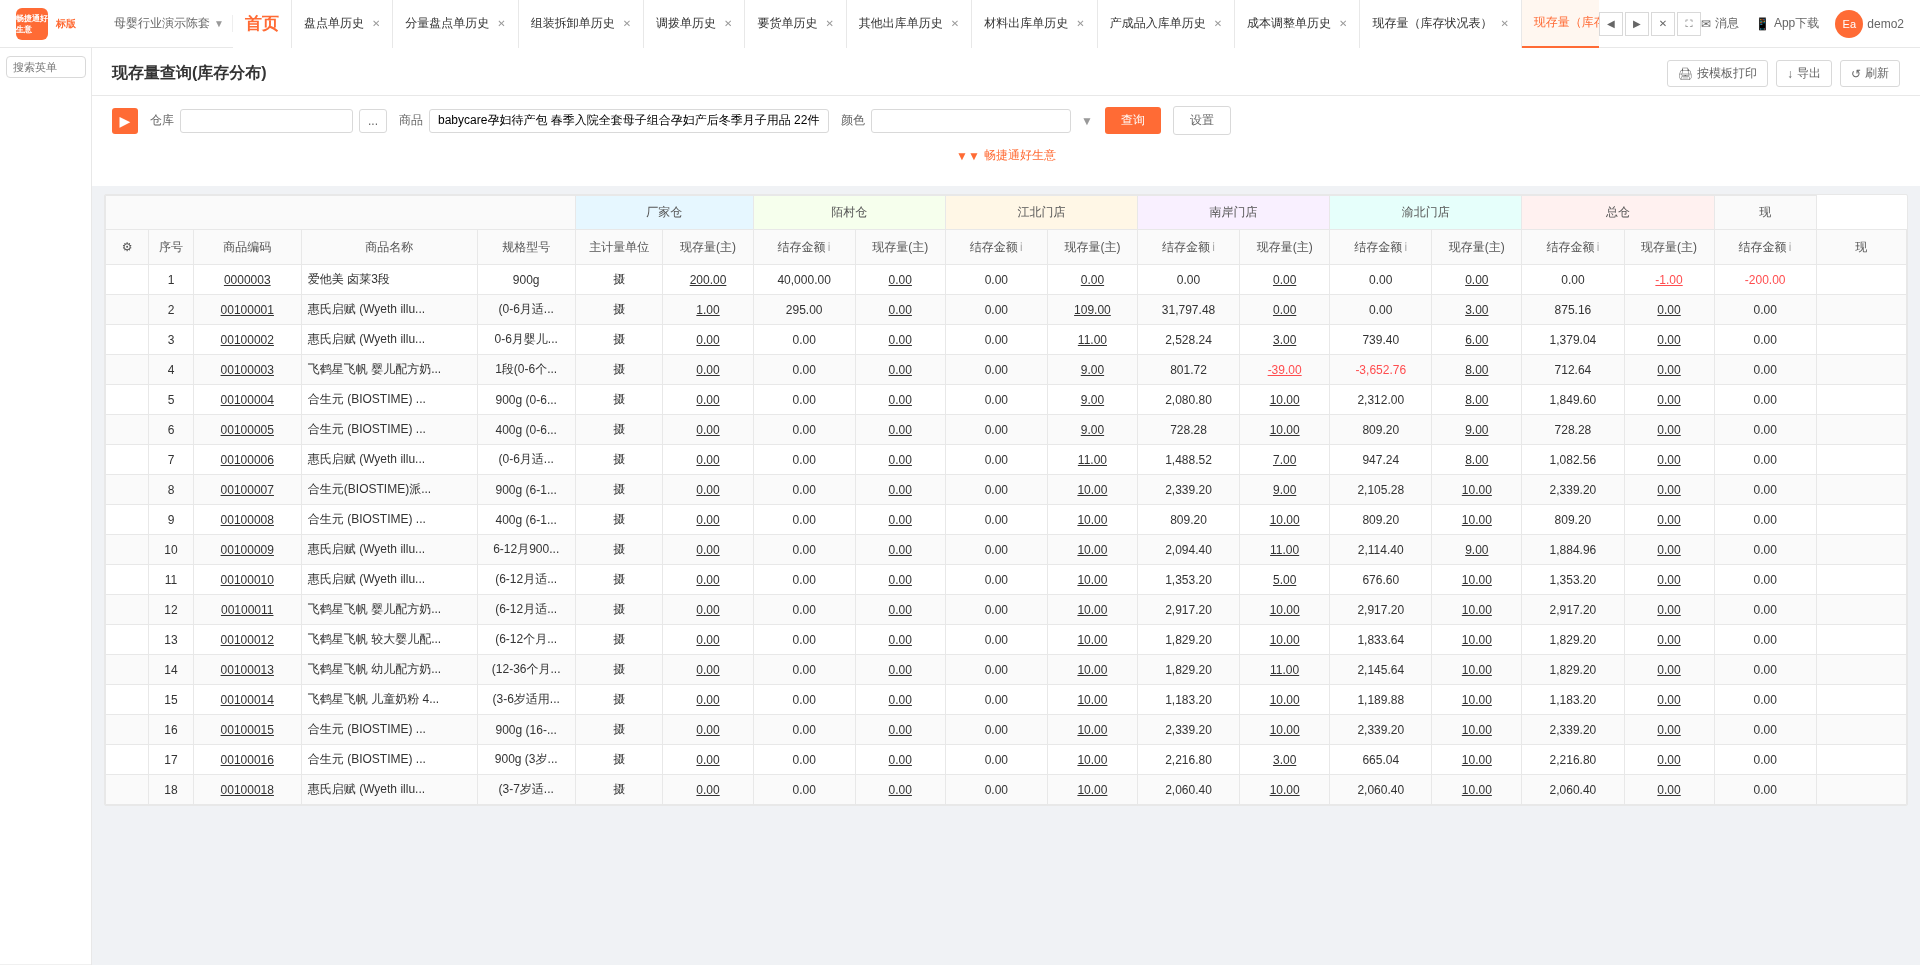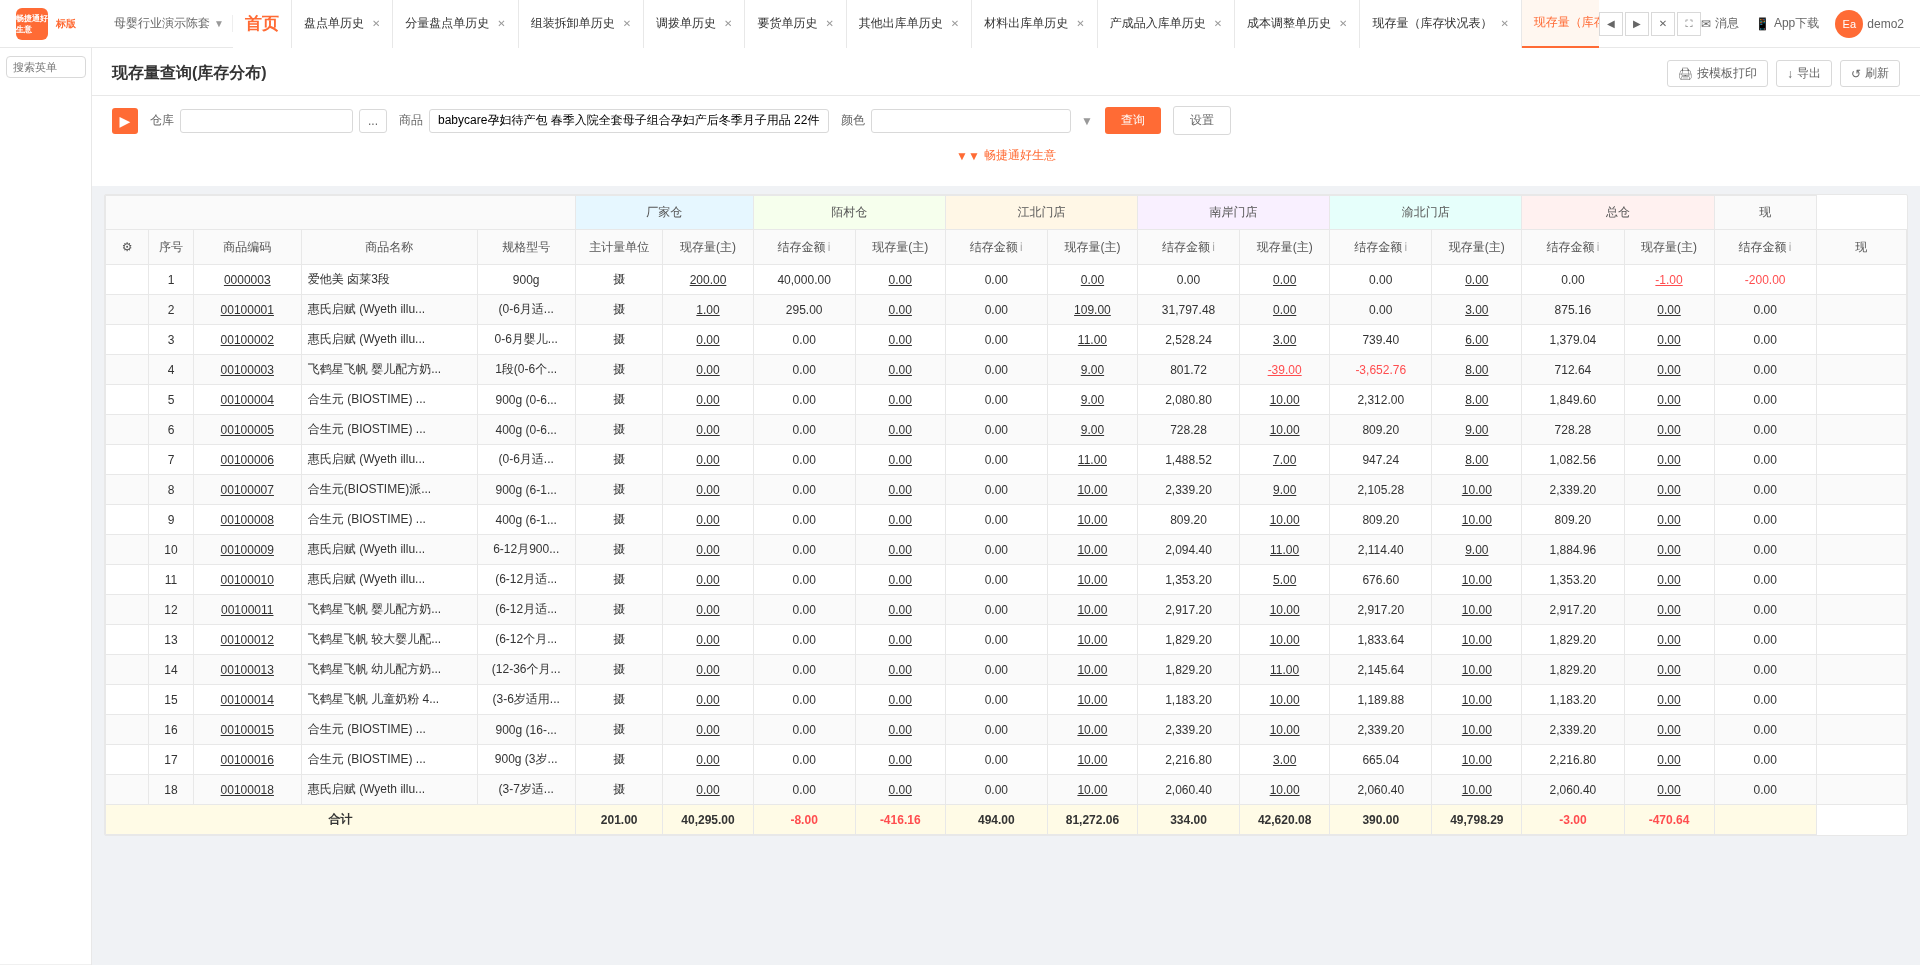--- a/index.html
+++ b/index.html
@@ -924,32 +924,16 @@
             <td class="underline">10.00</td>
             <td>2,060.40</td>
             <td class="underline">10.00</td>
             <td>2,060.40</td>
             <td class="underline">10.00</td>
             <td>2,060.40</td>
             <td class="underline">0.00</td>
             <td>0.00</td>
             <td></td>
           </tr>
-          <tr class="total-row">
-            <td colspan="5" style="text-align: center;">合计</td>
-            <td>201.00</td>
-            <td>40,295.00</td>
-            <td class="negative">-8.00</td>
-            <td class="negative">-416.16</td>
-            <td>494.00</td>
-            <td>81,272.06</td>
-            <td>334.00</td>
-            <td>42,620.08</td>
-            <td>390.00</td>
-            <td>49,798.29</td>
-            <td class="negative">-3.00</td>
-            <td class="negative">-470.64</td>
-            <td></td>
-          </tr>
         </tbody>
     </table>
   </div>
 </div>
 
 </body></html>

